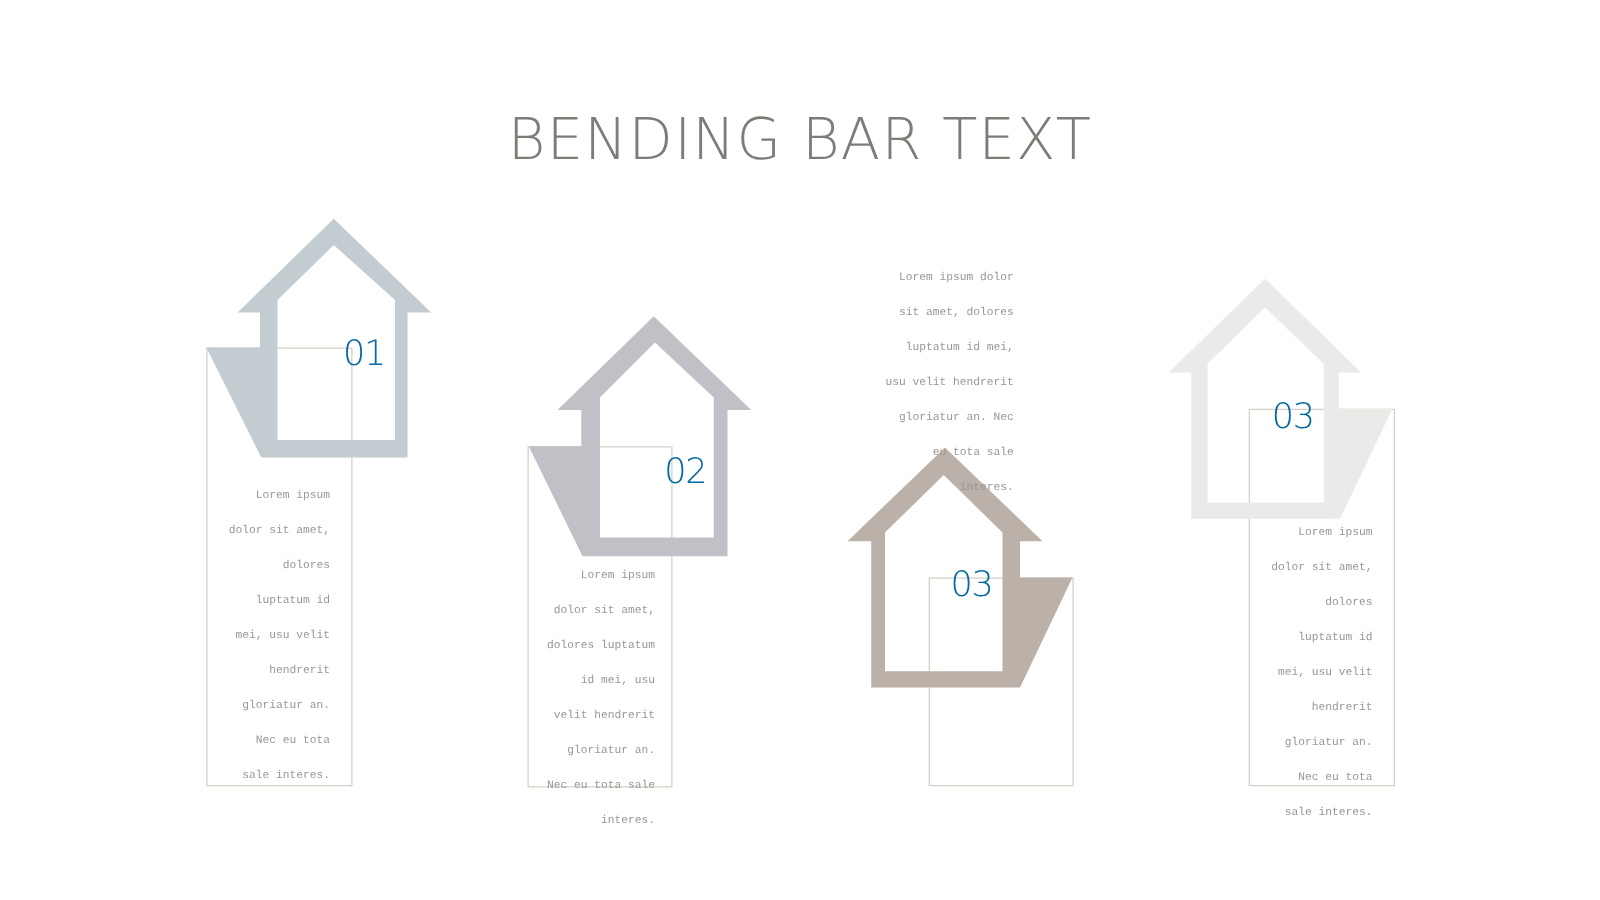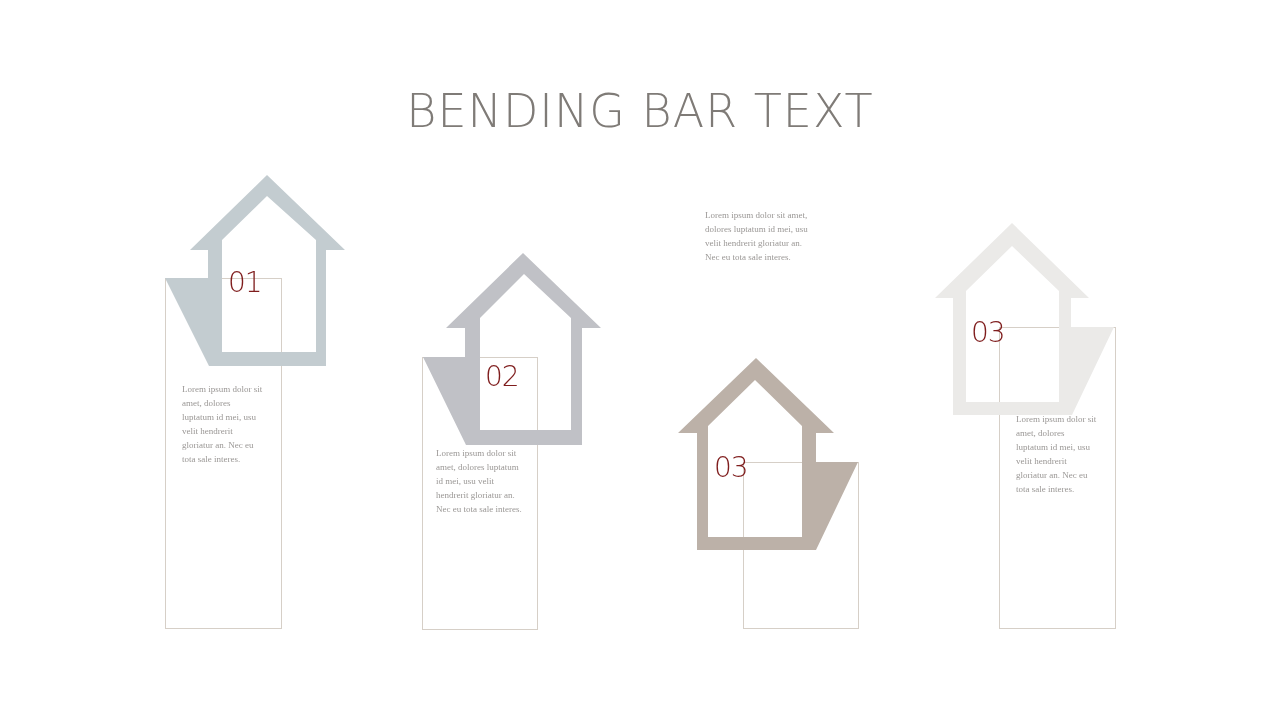--- a/index.html
+++ b/index.html
@@ -1,20 +1,20 @@
 <!DOCTYPE html>
 <html><head>
 <meta charset="utf-8">
 <style>
   html,body{margin:0;padding:0;background:#ffffff;}
   body{width:1280px;height:720px;position:relative;overflow:hidden;font-family:"Liberation Sans",sans-serif;}
   .title{position:absolute;left:0;top:84px;width:1280px;text-align:center;font-family:"DejaVu Sans",sans-serif;font-weight:200;font-size:46px;letter-spacing:1px;color:#7f7b77;}
   svg.art{position:absolute;left:0;top:0;}
-  .num{position:absolute;font-family:"DejaVu Sans",sans-serif;font-weight:200;font-size:28px;color:#7f1d1d;width:80px;text-align:left;letter-spacing:-1px;}
-  .desc{position:absolute;font-family:Liberation Serif, serif;font-size:9px;line-height:14px;color:#9a9795;text-align:left;}
+  .num{position:absolute;font-family:"DejaVu Sans",sans-serif;font-weight:200;font-size:28px;color:#0369a1;width:80px;text-align:right;letter-spacing:-1px;}
+  .desc{position:absolute;font-family:Liberation Mono, monospace;font-size:9px;line-height:28px;color:#9a9795;text-align:right;}
 </style>
 </head>
 <body>
 
 <div class="title">BENDING BAR TEXT</div>
 
 <svg class="art" width="1280" height="720" viewBox="0 0 1280 720">
 
   <rect x="165.5" y="278.5" width="116" height="350" fill="none" stroke="#d6cfc7" stroke-width="1"></rect>
   <rect x="422.5" y="357.5" width="115" height="272" fill="none" stroke="#d6cfc7" stroke-width="1"></rect>

